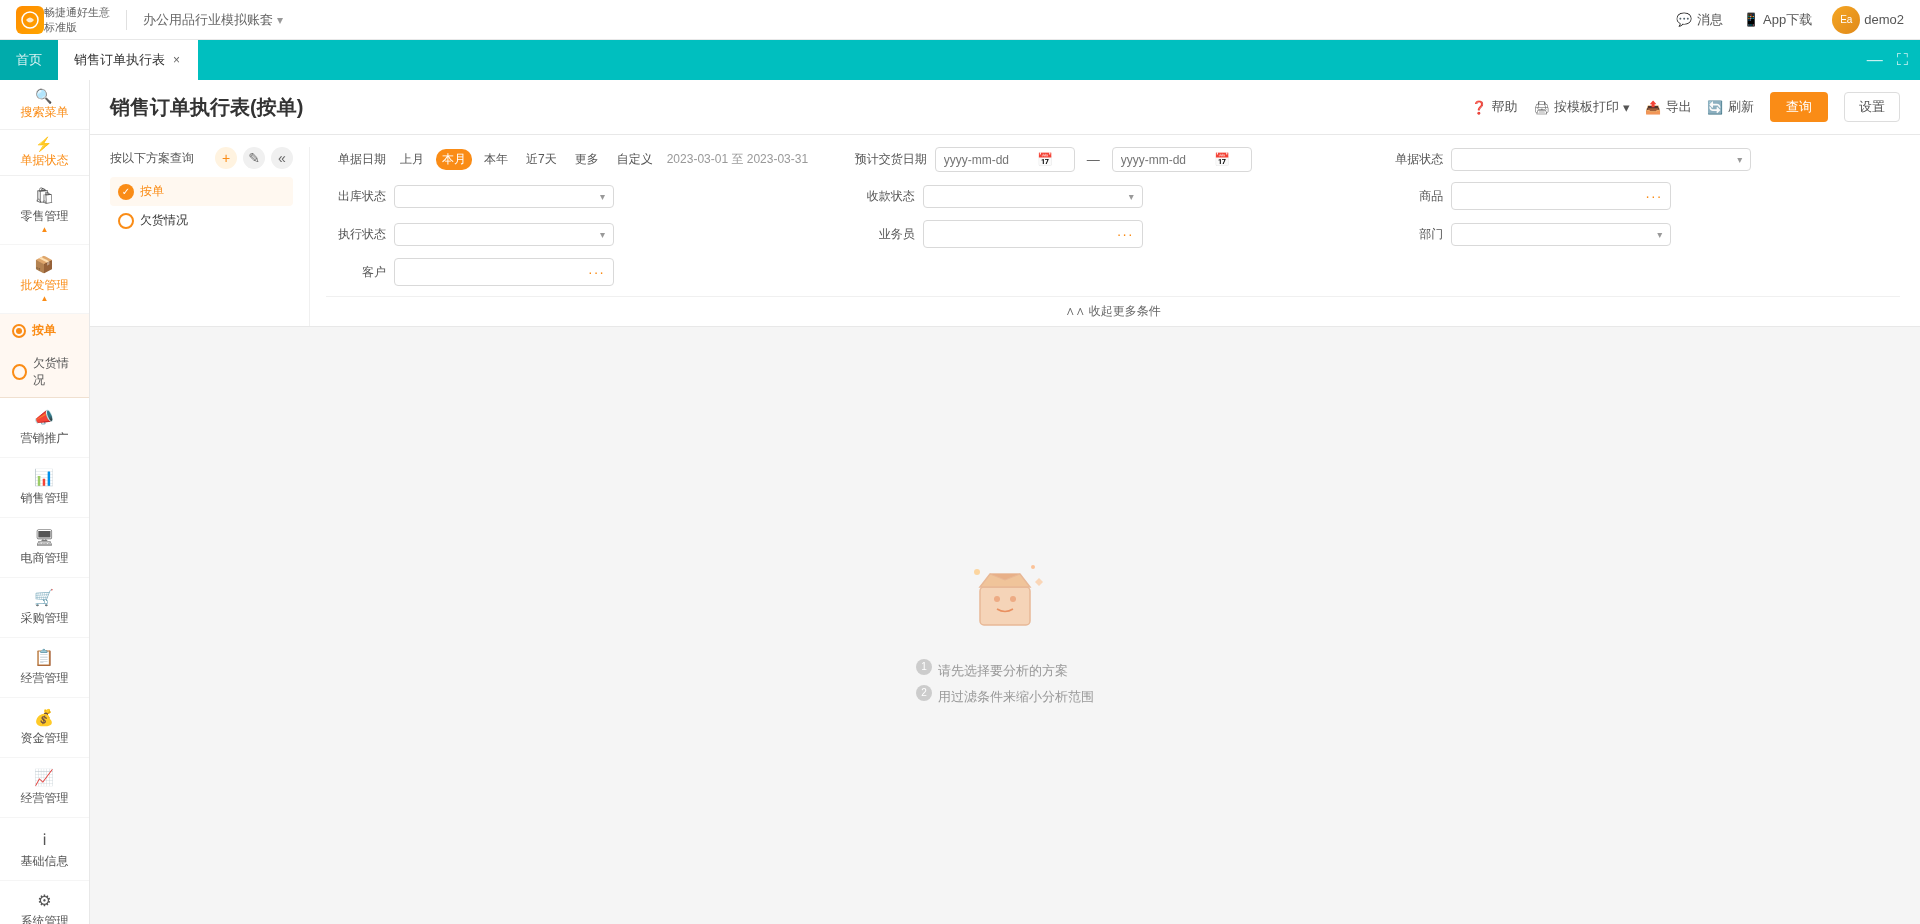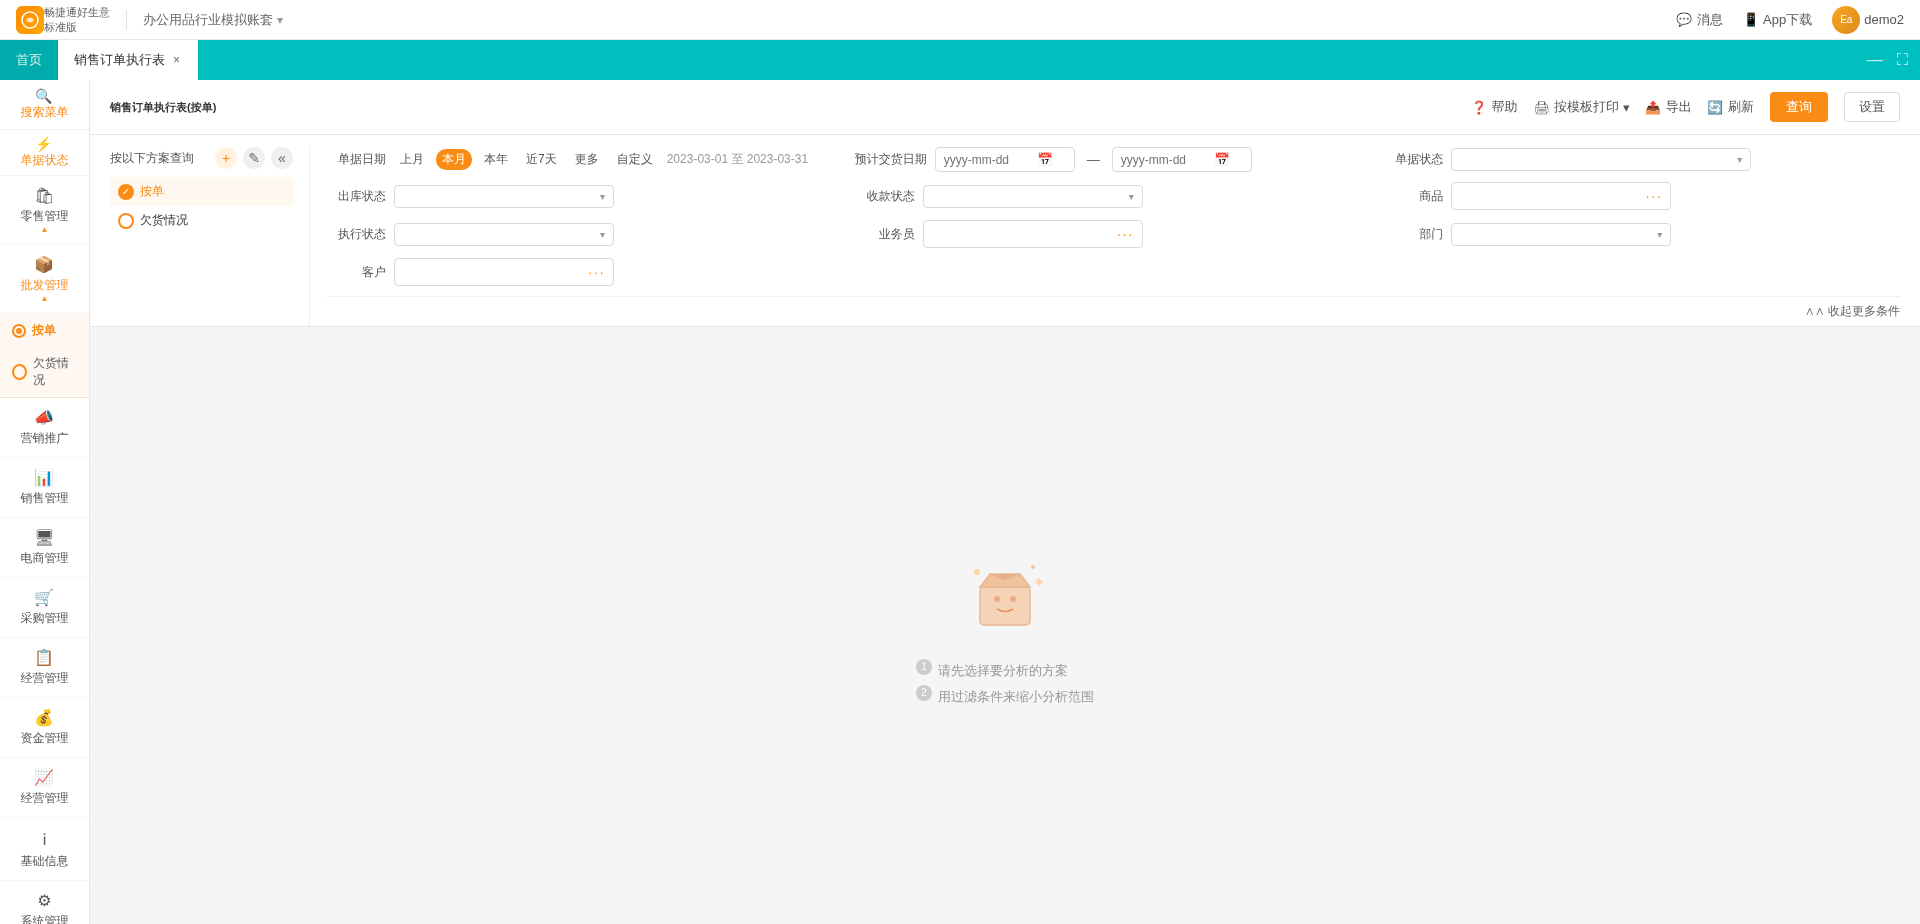--- a/index.html
+++ b/index.html
@@ -125,21 +125,21 @@
     
     .page-header {
       background: #fff;
       padding: 12px 20px;
       display: flex;
       align-items: center;
       justify-content: space-between;
       border-bottom: 1px solid #e8e8e8;
       flex-shrink: 0;
     }
-    .page-title { font-size: 11px; font-weight: bold; color: #333; }
+    .page-title { font-size: 20px; font-weight: bold; color: #333; }
     .page-action { display: flex; align-items: center; gap: 4px; color: #555; font-size: 13px; cursor: pointer; }
     .btn-query {
       background: #fa8c16; color: #fff;
       border: none; border-radius: 4px;
       padding: 6px 16px; font-size: 13px; cursor: pointer;
     }
     .btn-setting {
       background: #fff; color: #555;
       border: 1px solid #ddd; border-radius: 4px;
       padding: 5px 14px; font-size: 13px; cursor: pointer;
@@ -231,21 +231,21 @@
 
     .status-select {
       border: 1px solid #d9d9d9; border-radius: 4px;
       padding: 5px 8px; background: #fff;
       display: flex; align-items: center; justify-content: space-between;
       min-width: 300px; cursor: pointer; font-size: 12px; color: #bbb;
     }
 
     
     .collapse-bar {
-      text-align: right;
+      text-align: center;
       padding: 6px 0;
       color: #666; font-size: 12px; cursor: pointer;
       border-top: 1px solid #f0f0f0;
       margin-top: 4px;
     }
 
     
     .empty-state {
       flex: 1;
       display: flex;

